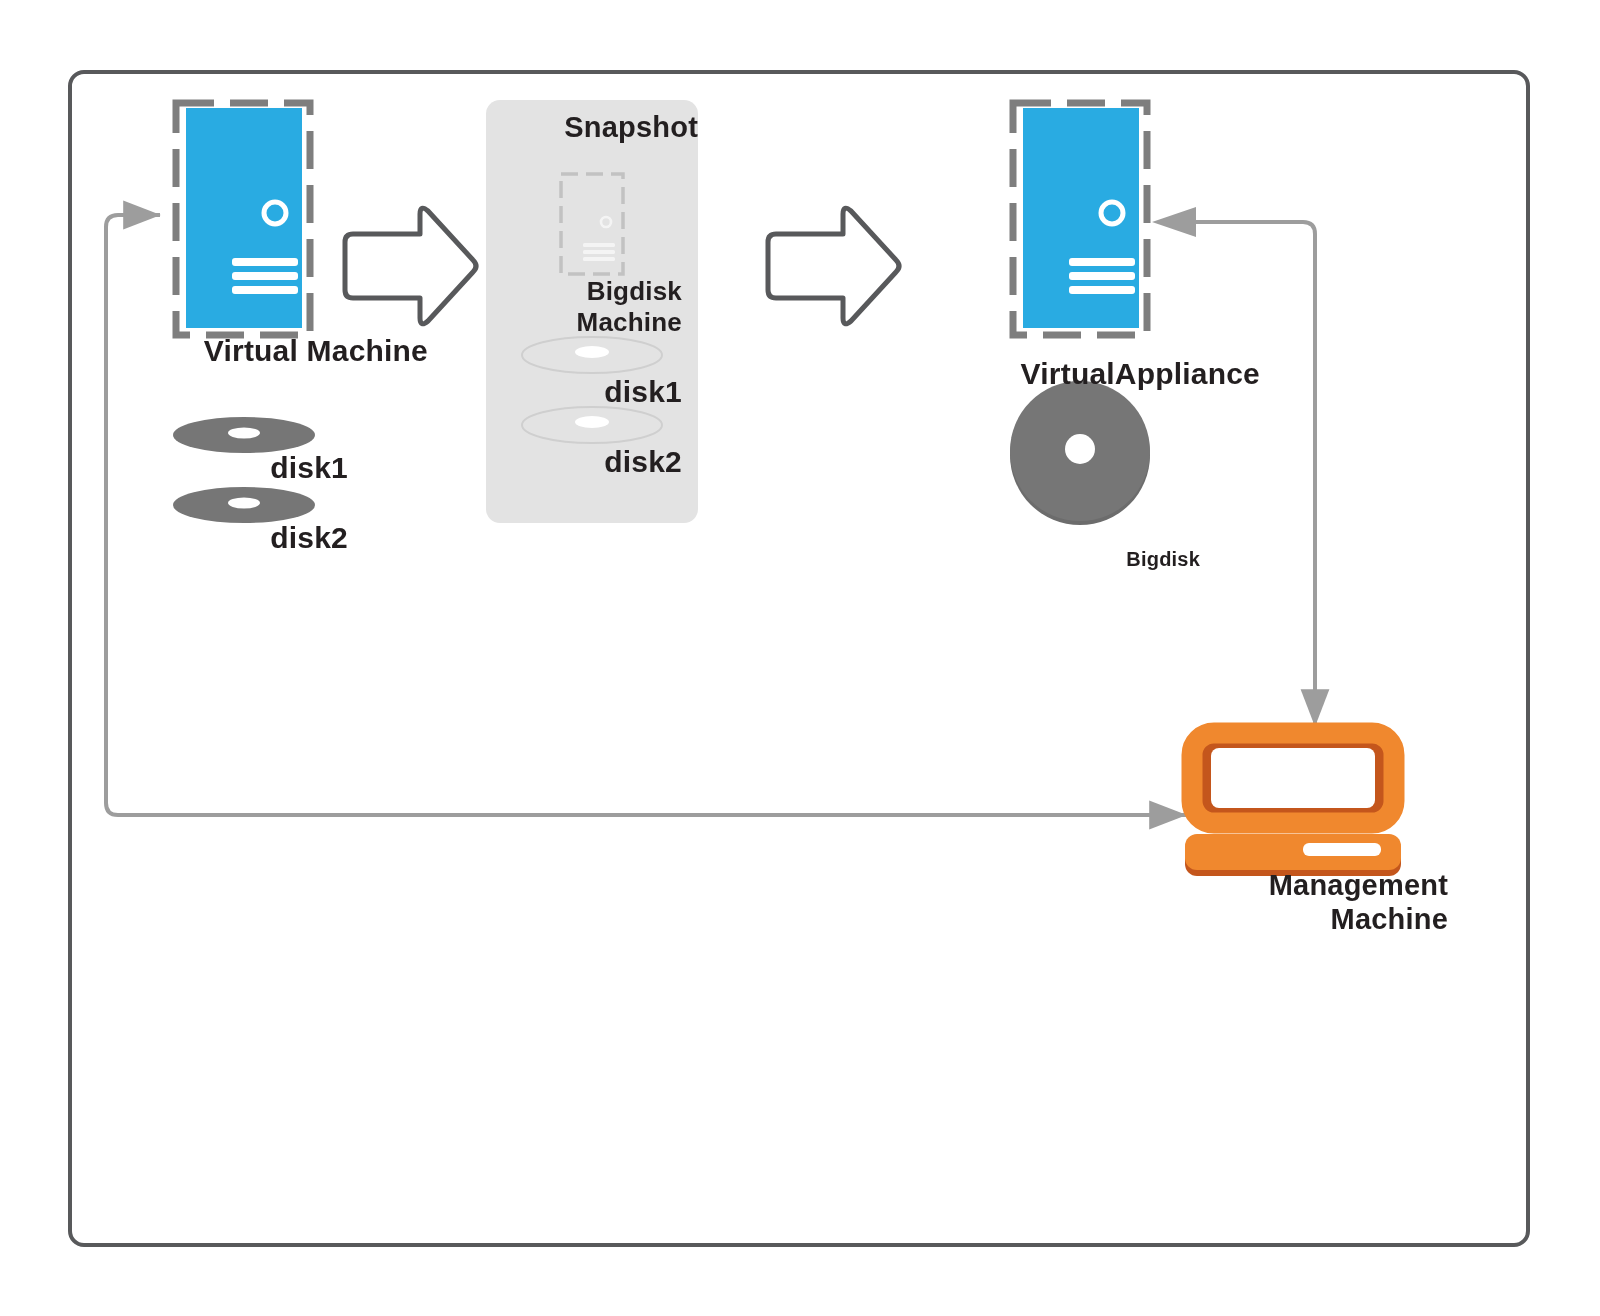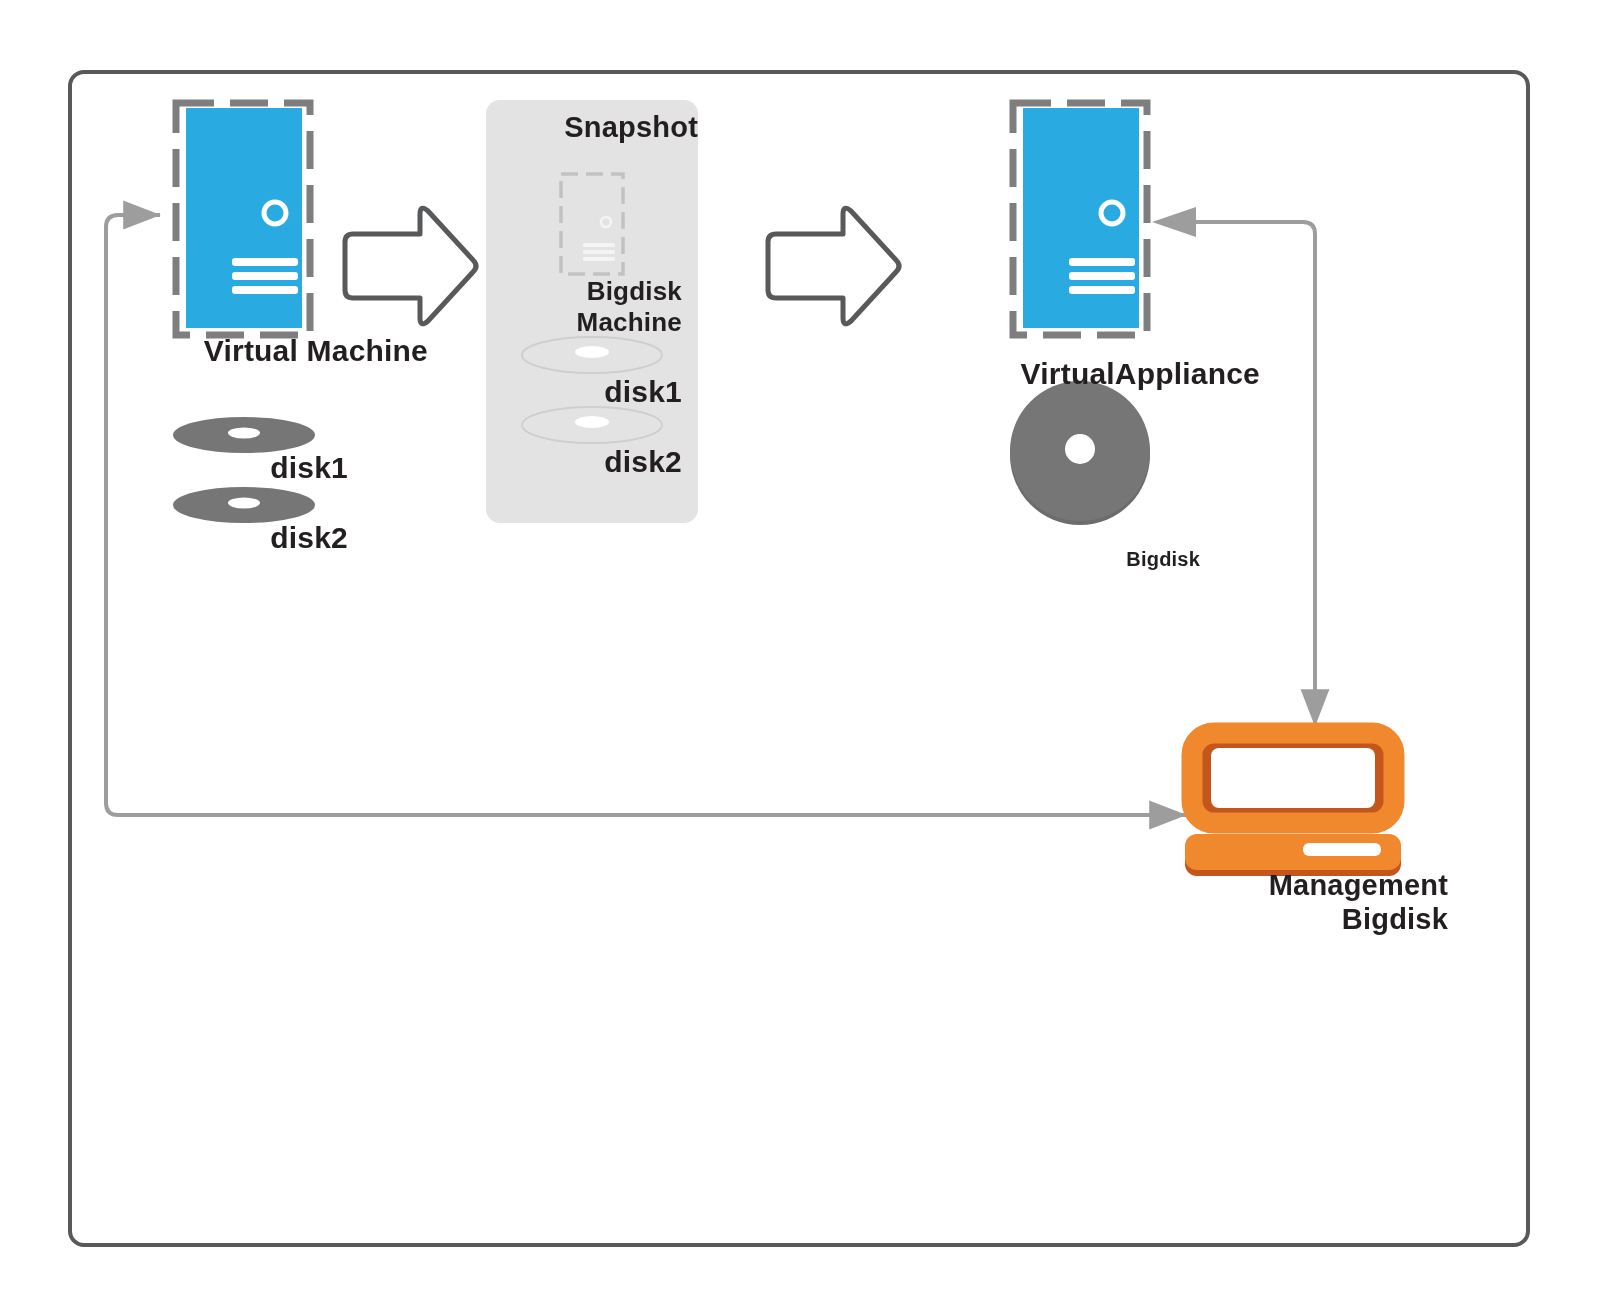--- a/index.html
+++ b/index.html
@@ -168,15 +168,15 @@
 
   <div class="lbl lbl-snap-disk1">disk1</div>
 
   <div class="lbl lbl-snap-disk2">disk2</div>
 
   <div class="lbl lbl-va">VirtualAppliance</div>
 
   <div class="lbl lbl-bigdisk">Bigdisk</div>
 
   <div class="lbl lbl-console">Management
-Bigdisk</div>
+Machine</div>
 
 </div>
 
 </body></html>

